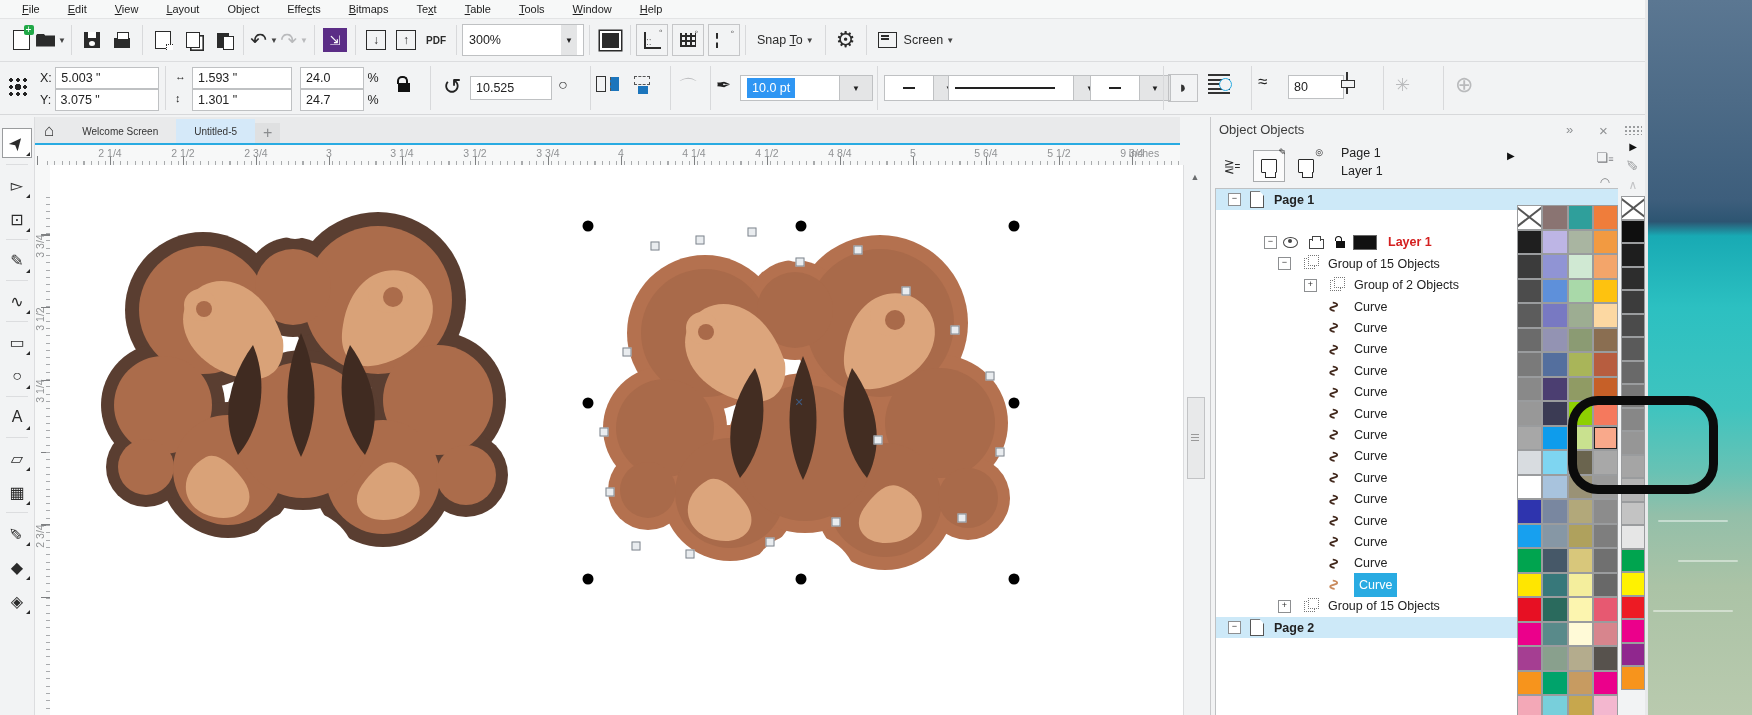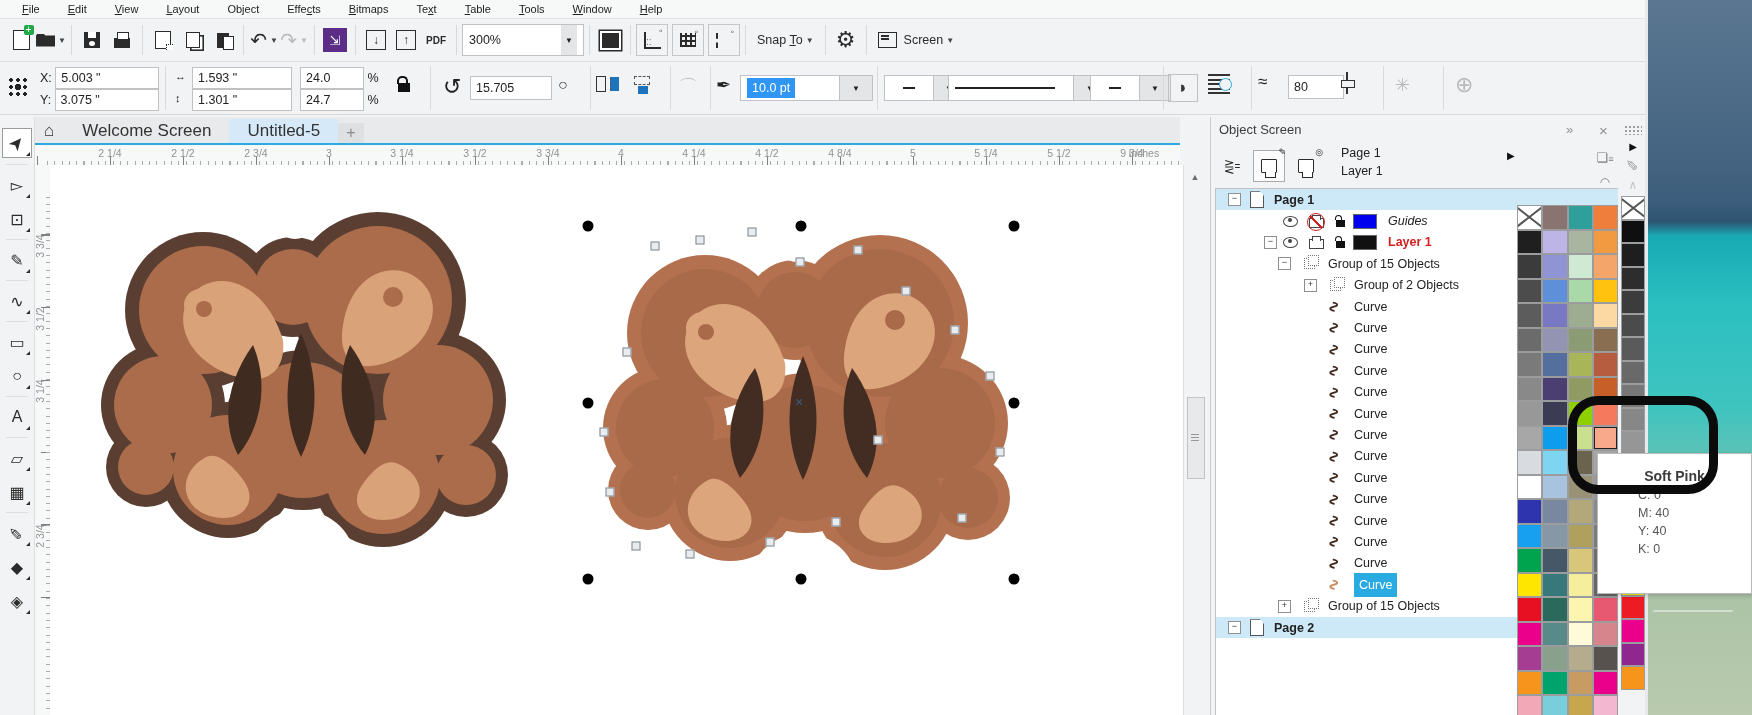--- a/index.html
+++ b/index.html
@@ -61,21 +61,21 @@
      radial-gradient(circle 3.5px at 10px 10px,#222 99%,transparent),radial-gradient(circle 2px at 17px 10px,#222 99%,transparent),
      radial-gradient(circle 2px at 3px 17px,#222 99%,transparent),radial-gradient(circle 2px at 10px 17px,#222 99%,transparent),
      radial-gradient(circle 2px at 17px 17px,#222 99%,transparent);}
   .lock{width:12px;height:9px;background:#111;position:relative;margin-top:7px;}
   .lock::before{content:"";position:absolute;left:-1px;top:-7px;width:7px;height:6px;border:2px solid #111;border-bottom:none;border-radius:5px 5px 0 0;}
   .sel-field{background:#2f96f3;color:#fff;border:1px solid #2f96f3;height:18px;display:flex;align-items:center;padding:0 4px;}
   .mini-line{width:34px;height:1.5px;background:#222;}
   .dash{width:12px;height:2px;background:#222;}
   
   #tabs{left:34px;top:117px;width:1146px;height:26px;background:#e9eaeb;display:flex;align-items:flex-end;border-bottom:2px solid #29abe2;}
-  .tab{height:24px;display:flex;align-items:center;padding:0 18px;font-size:17px;color:#333;}
+  .tab{height:24px;display:flex;align-items:center;padding:0 18px;font-size:10px;color:#333;}
   .tab.active{background:#d5e9f9;}
   #hruler{left:34px;top:145px;width:1146px;height:20px;background:#f7f8f8;border-bottom:1px solid #cfd0d2;
      background-image:repeating-linear-gradient(90deg,#a9abad 0 1px,transparent 1px 7.3px),
                       repeating-linear-gradient(90deg,#7e8082 0 1px,transparent 1px 73px);
      background-size:100% 4px,100% 9px;background-position:13px 100%,3px 100%;background-repeat:no-repeat;}
   .hlab{position:absolute;top:2px;font-size:10.5px;color:#909294;transform:translateX(-50%);}
   #vruler{left:34px;top:165px;width:16px;height:550px;background:#f7f8f8;border-right:1px solid #cfd0d2;
      background-image:repeating-linear-gradient(0deg,#a9abad 0 1px,transparent 1px 7.3px),
                       repeating-linear-gradient(0deg,#7e8082 0 1px,transparent 1px 72.5px);
      background-size:4px 100%,9px 100%;background-position:100% 30px,100% 28px;background-repeat:no-repeat;}
@@ -271,21 +271,21 @@
   <div class="pb" style="left:300px;top:5px;"><span class="field" style="width:52px;">24.0</span>&nbsp;<span>%</span></div>
   <div class="pb" style="left:300px;top:27px;"><span class="field" style="width:52px;">24.7</span>&nbsp;<span>%</span></div>
   <div class="pb" style="left:398px;top:14px;">
         <span class="lock"></span>
       </div>
   <div class="pb" style="left:425px;top:0;height:52px;">
         <div class="tsep" style="height:44px;"></div>
       </div>
   <div class="pb" style="left:443px;top:12px;font-size:22px;">↺</div>
   <div class="pb" style="left:470px;top:14px;">
-        <span class="field" style="width:70px;height:22px;">15.705</span>
+        <span class="field" style="width:70px;height:22px;">10.525</span>
       </div>
   <div class="pb" style="left:558px;top:14px;font-size:16px;color:#444;">○</div>
   <div class="pb" style="left:585px;top:0;height:52px;">
         <div class="tsep" style="height:44px;"></div>
       </div>
   <div class="pb" style="left:596px;top:14px;">
     <span style="display:inline-block;width:8px;height:14px;border:1.4px solid #333;"></span>
     <span style="display:inline-block;width:8px;height:14px;background:#1c75bc;margin-left:4px;border-left:1px dashed #555;"></span>
   </div>
   <div class="pb" style="left:634px;top:14px;">
@@ -374,21 +374,21 @@
       <span class="hlab" style="left: 222px;">2 3/4</span>
       <span class="hlab" style="left: 295px;">3</span>
       <span class="hlab" style="left: 368px;">3 1/4</span>
       <span class="hlab" style="left: 441px;">3 1/2</span>
       <span class="hlab" style="left: 514px;">3 3/4</span>
       <span class="hlab" style="left: 587px;">4</span>
       <span class="hlab" style="left: 660px;">4 1/4</span>
       <span class="hlab" style="left: 733px;">4 1/2</span>
       <span class="hlab" style="left: 806px;">4 8/4</span>
       <span class="hlab" style="left: 879px;">5</span>
-      <span class="hlab" style="left: 952px;">5 1/4</span>
+      <span class="hlab" style="left: 952px;">5 6/4</span>
       <span class="hlab" style="left: 1025px;">5 1/2</span>
       <span class="hlab" style="left: 1098px;">9 3/4</span>
       <span class="hlab" style="left: 1110px;">inches</span>
     </div>
 <div id="vruler" class="abs">
       <span class="vlab" style="left: -6px; top: 75px;">3 3/4</span>
       <span class="vlab" style="left: -6px; top: 147.5px;">3 1/2</span>
       <span class="vlab" style="left: -6px; top: 220px;">3 1/4</span>
       <span class="vlab" style="left: -6px; top: 292.5px;">3</span>
       <span class="vlab" style="left: -6px; top: 365px;">2 3/4</span>
@@ -544,21 +544,21 @@
       <div class="node" style="left: 627px; top: 352px;"></div>
       <div class="xmark" style="left: 799px; top: 402px;">✕</div>
     </div>
 
 <div id="vscroll" class="abs">
   <div class="scroll-arrow" style="top:2px;">▲</div>
   <div id="vthumb"></div>
 </div>
 
 <div id="om" class="abs">
-  <div id="om-title">Object Screen</div>
+  <div id="om-title">Object Objects</div>
   <div class="om-winbtn" style="left:355px;">»</div>
   <div class="om-winbtn" style="left:388px;font-size:15px;">×</div>
   <div id="om-toolbar">
     <div class="omt-ic" style="font-size:13px;">⋛<span style="font-size:10px;">=</span></div>
     <div class="omt-ic boxed">
           <span class="layers-ic"></span>
           <span class="badge">✎</span>
         </div>
     <div class="omt-ic">
           <span class="layers-ic"></span>
@@ -572,35 +572,20 @@
   <div class="abs" style="left:296px;top:33px;color:#111;font-size:10px;">▶</div>
   <div id="om-tree">
         <div class="trow pagebg" style="top: 0px;">
           <span class="t-el " style="left: 12px;">
             <span class="expand">−</span>
           </span>
           <span class="t-el " style="left: 34px;">
             <span class="i-page"></span>
           </span>
           <span class="t-el " style="left: 58px; font-weight: bold;">Page 1</span>
-        </div>
-        <div class="trow" style="top: 21.4px;">
-          <span class="t-el " style="left: 67px;">
-            <span class="i-eye"></span>
-          </span>
-          <span class="t-el " style="left: 93px;">
-            <span class="i-print noprint"></span>
-          </span>
-          <span class="t-el " style="left: 120px;">
-            <span class="i-lock"></span>
-          </span>
-          <span class="t-el " style="left: 137px;">
-            <span class="i-swatch" style="background:#0000ee"></span>
-          </span>
-          <span class="t-el " style="left: 172px; font-style: italic;">Guides</span>
         </div>
         <div class="trow" style="top: 42.8px;">
           <span class="t-el " style="left: 48px;">
             <span class="expand">−</span>
           </span>
           <span class="t-el " style="left: 67px;">
             <span class="i-eye"></span>
           </span>
           <span class="t-el " style="left: 93px;">
             <span class="i-print"></span>
@@ -824,27 +809,20 @@
       <div class="pal-cell" style="background: rgb(0, 163, 107);"></div>
       <div class="pal-cell" style="background: rgb(199, 155, 97);"></div>
       <div class="pal-cell" style="background: rgb(235, 0, 139);"></div>
       <div class="pal-cell" style="background: rgb(243, 168, 183);"></div>
       <div class="pal-cell" style="background: rgb(120, 207, 219);"></div>
       <div class="pal-cell" style="background: rgb(199, 167, 77);"></div>
       <div class="pal-cell" style="background: rgb(243, 183, 207);"></div>
     </div>
 
 <div id="halo" class="abs"></div>
-<div id="tooltip" class="abs">
-  <div class="tt-title">Soft Pink</div>
-  <div class="tt-line">C: 0</div>
-  <div class="tt-line">M: 40</div>
-  <div class="tt-line">Y: 40</div>
-  <div class="tt-line">K: 0</div>
-</div>
 
 <div id="wall" class="abs">
   <div class="streak" style="left:10px;top:520px;width:70px;"></div>
   <div class="streak" style="left:30px;top:560px;width:60px;"></div>
   <div class="streak" style="left:5px;top:610px;width:80px;"></div>
 </div>
 
 </div>
 
 </body></html>

